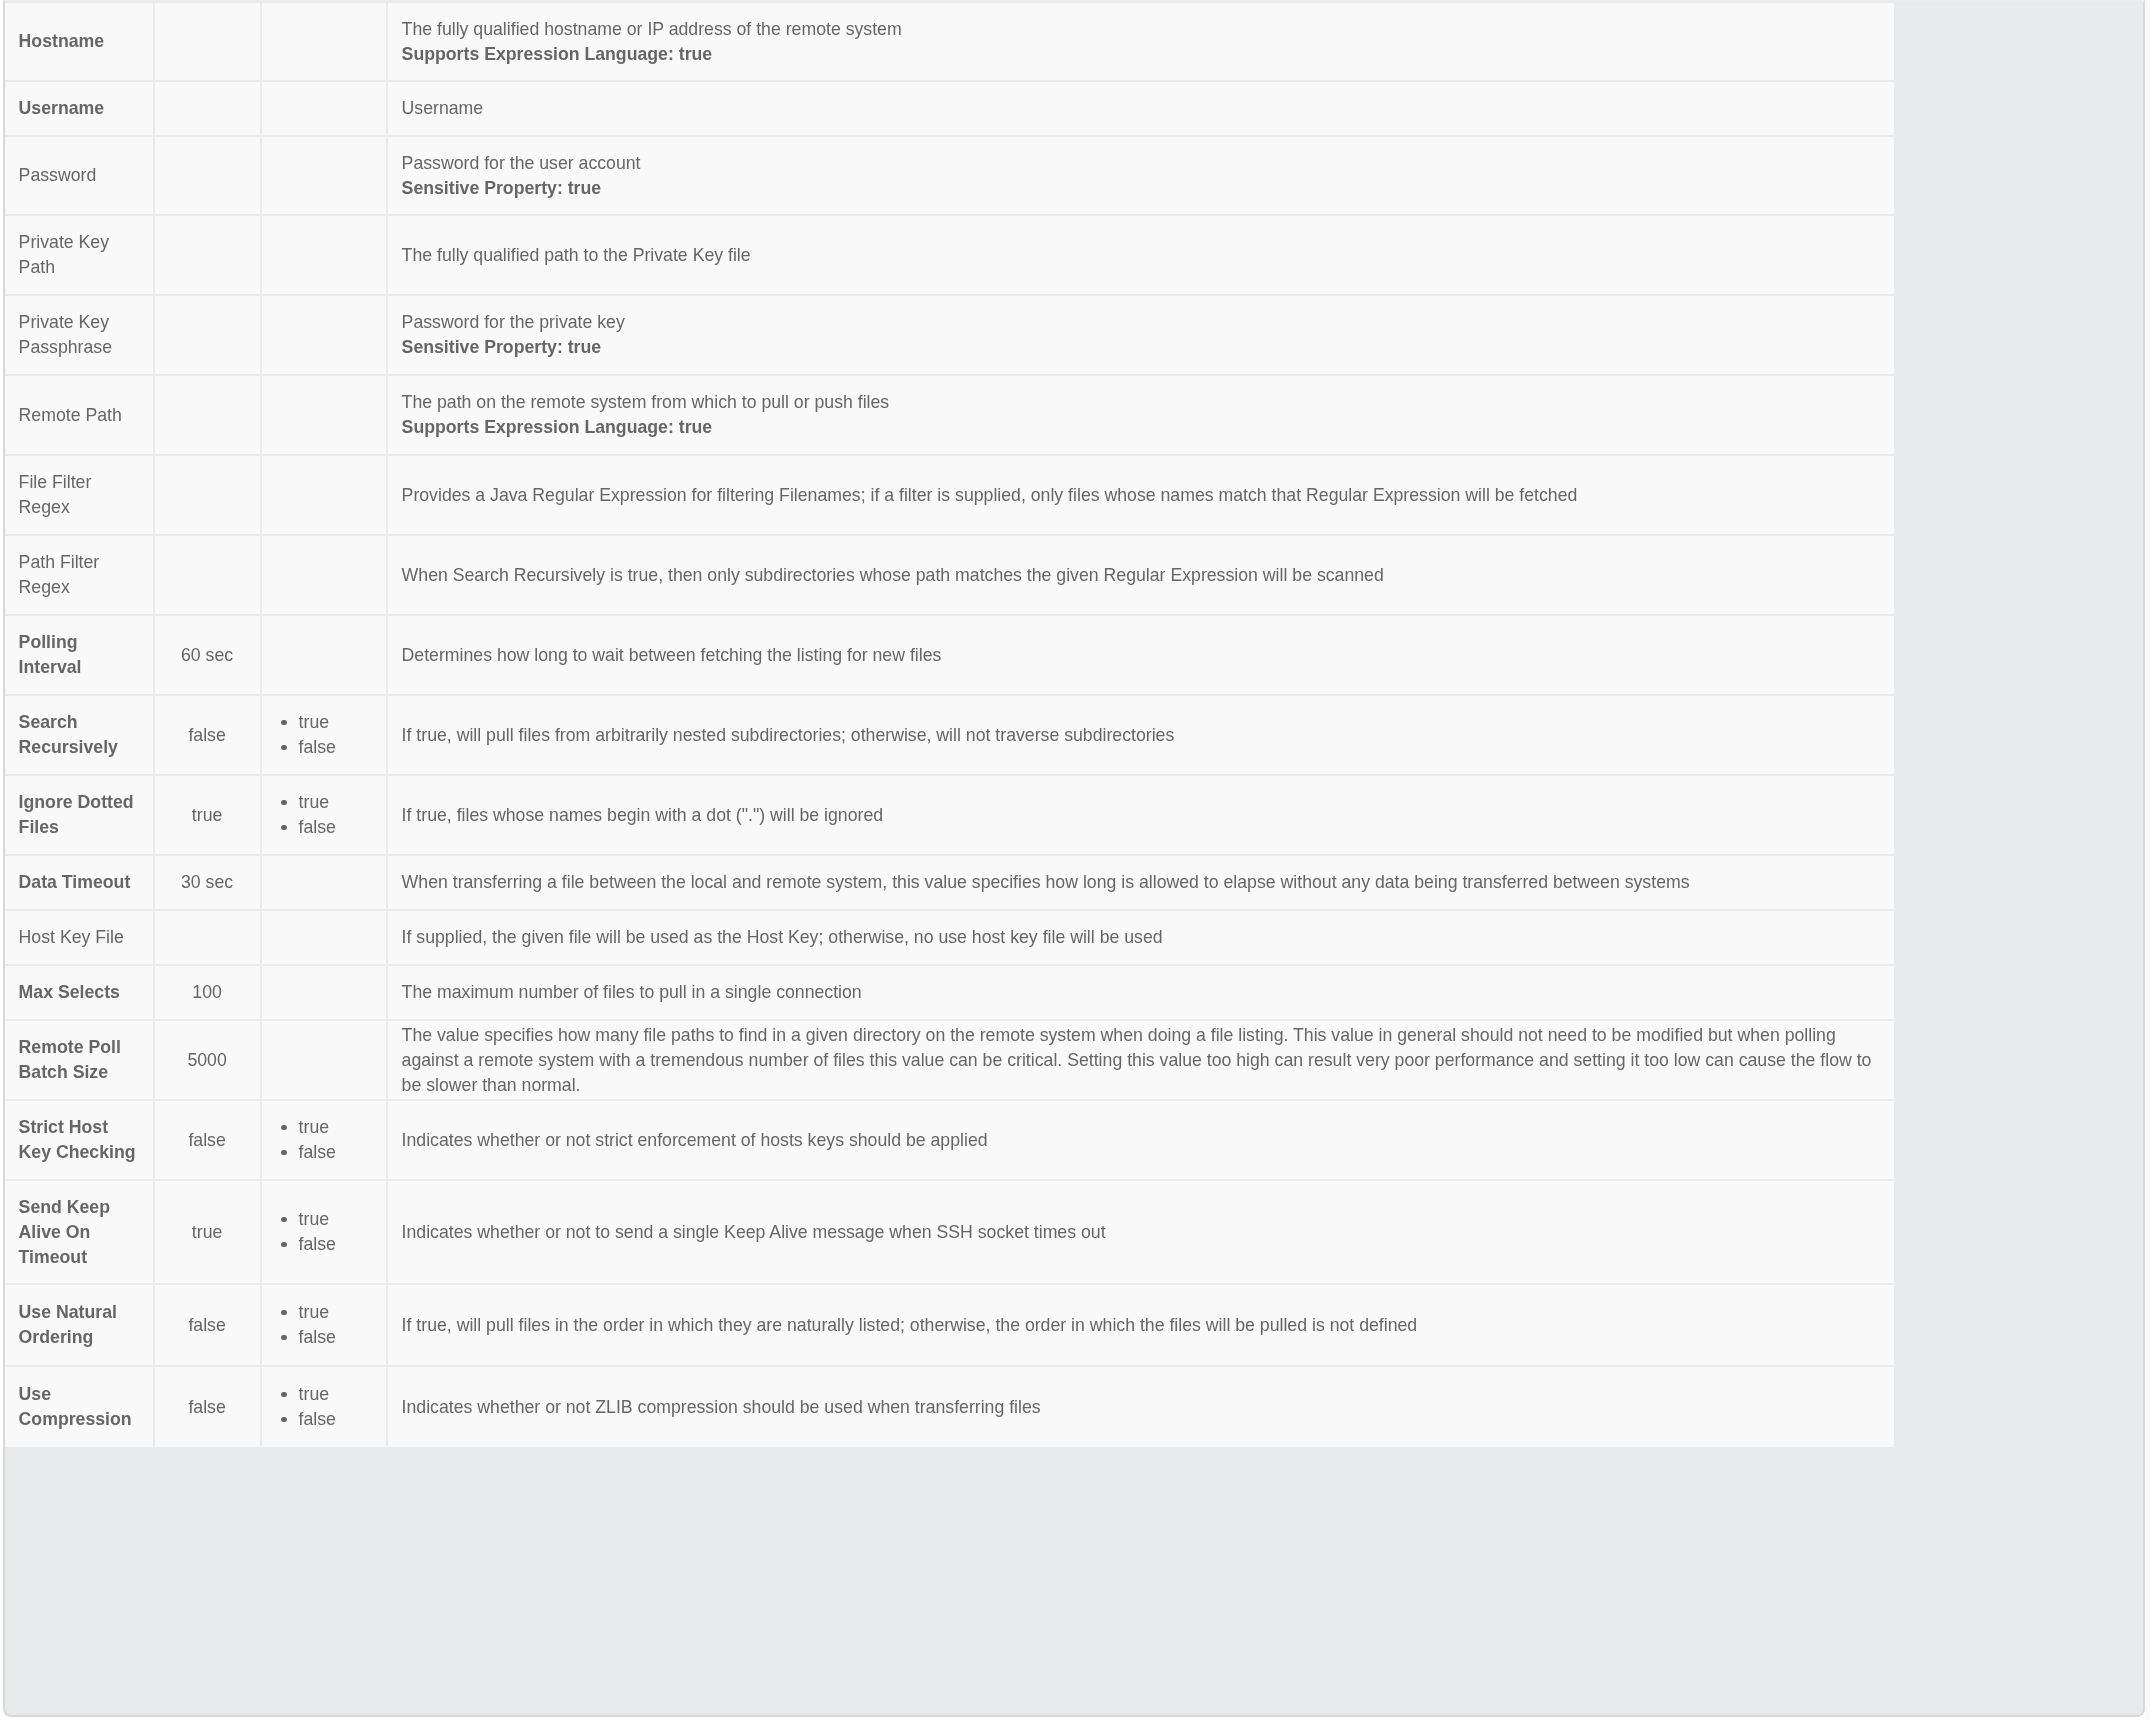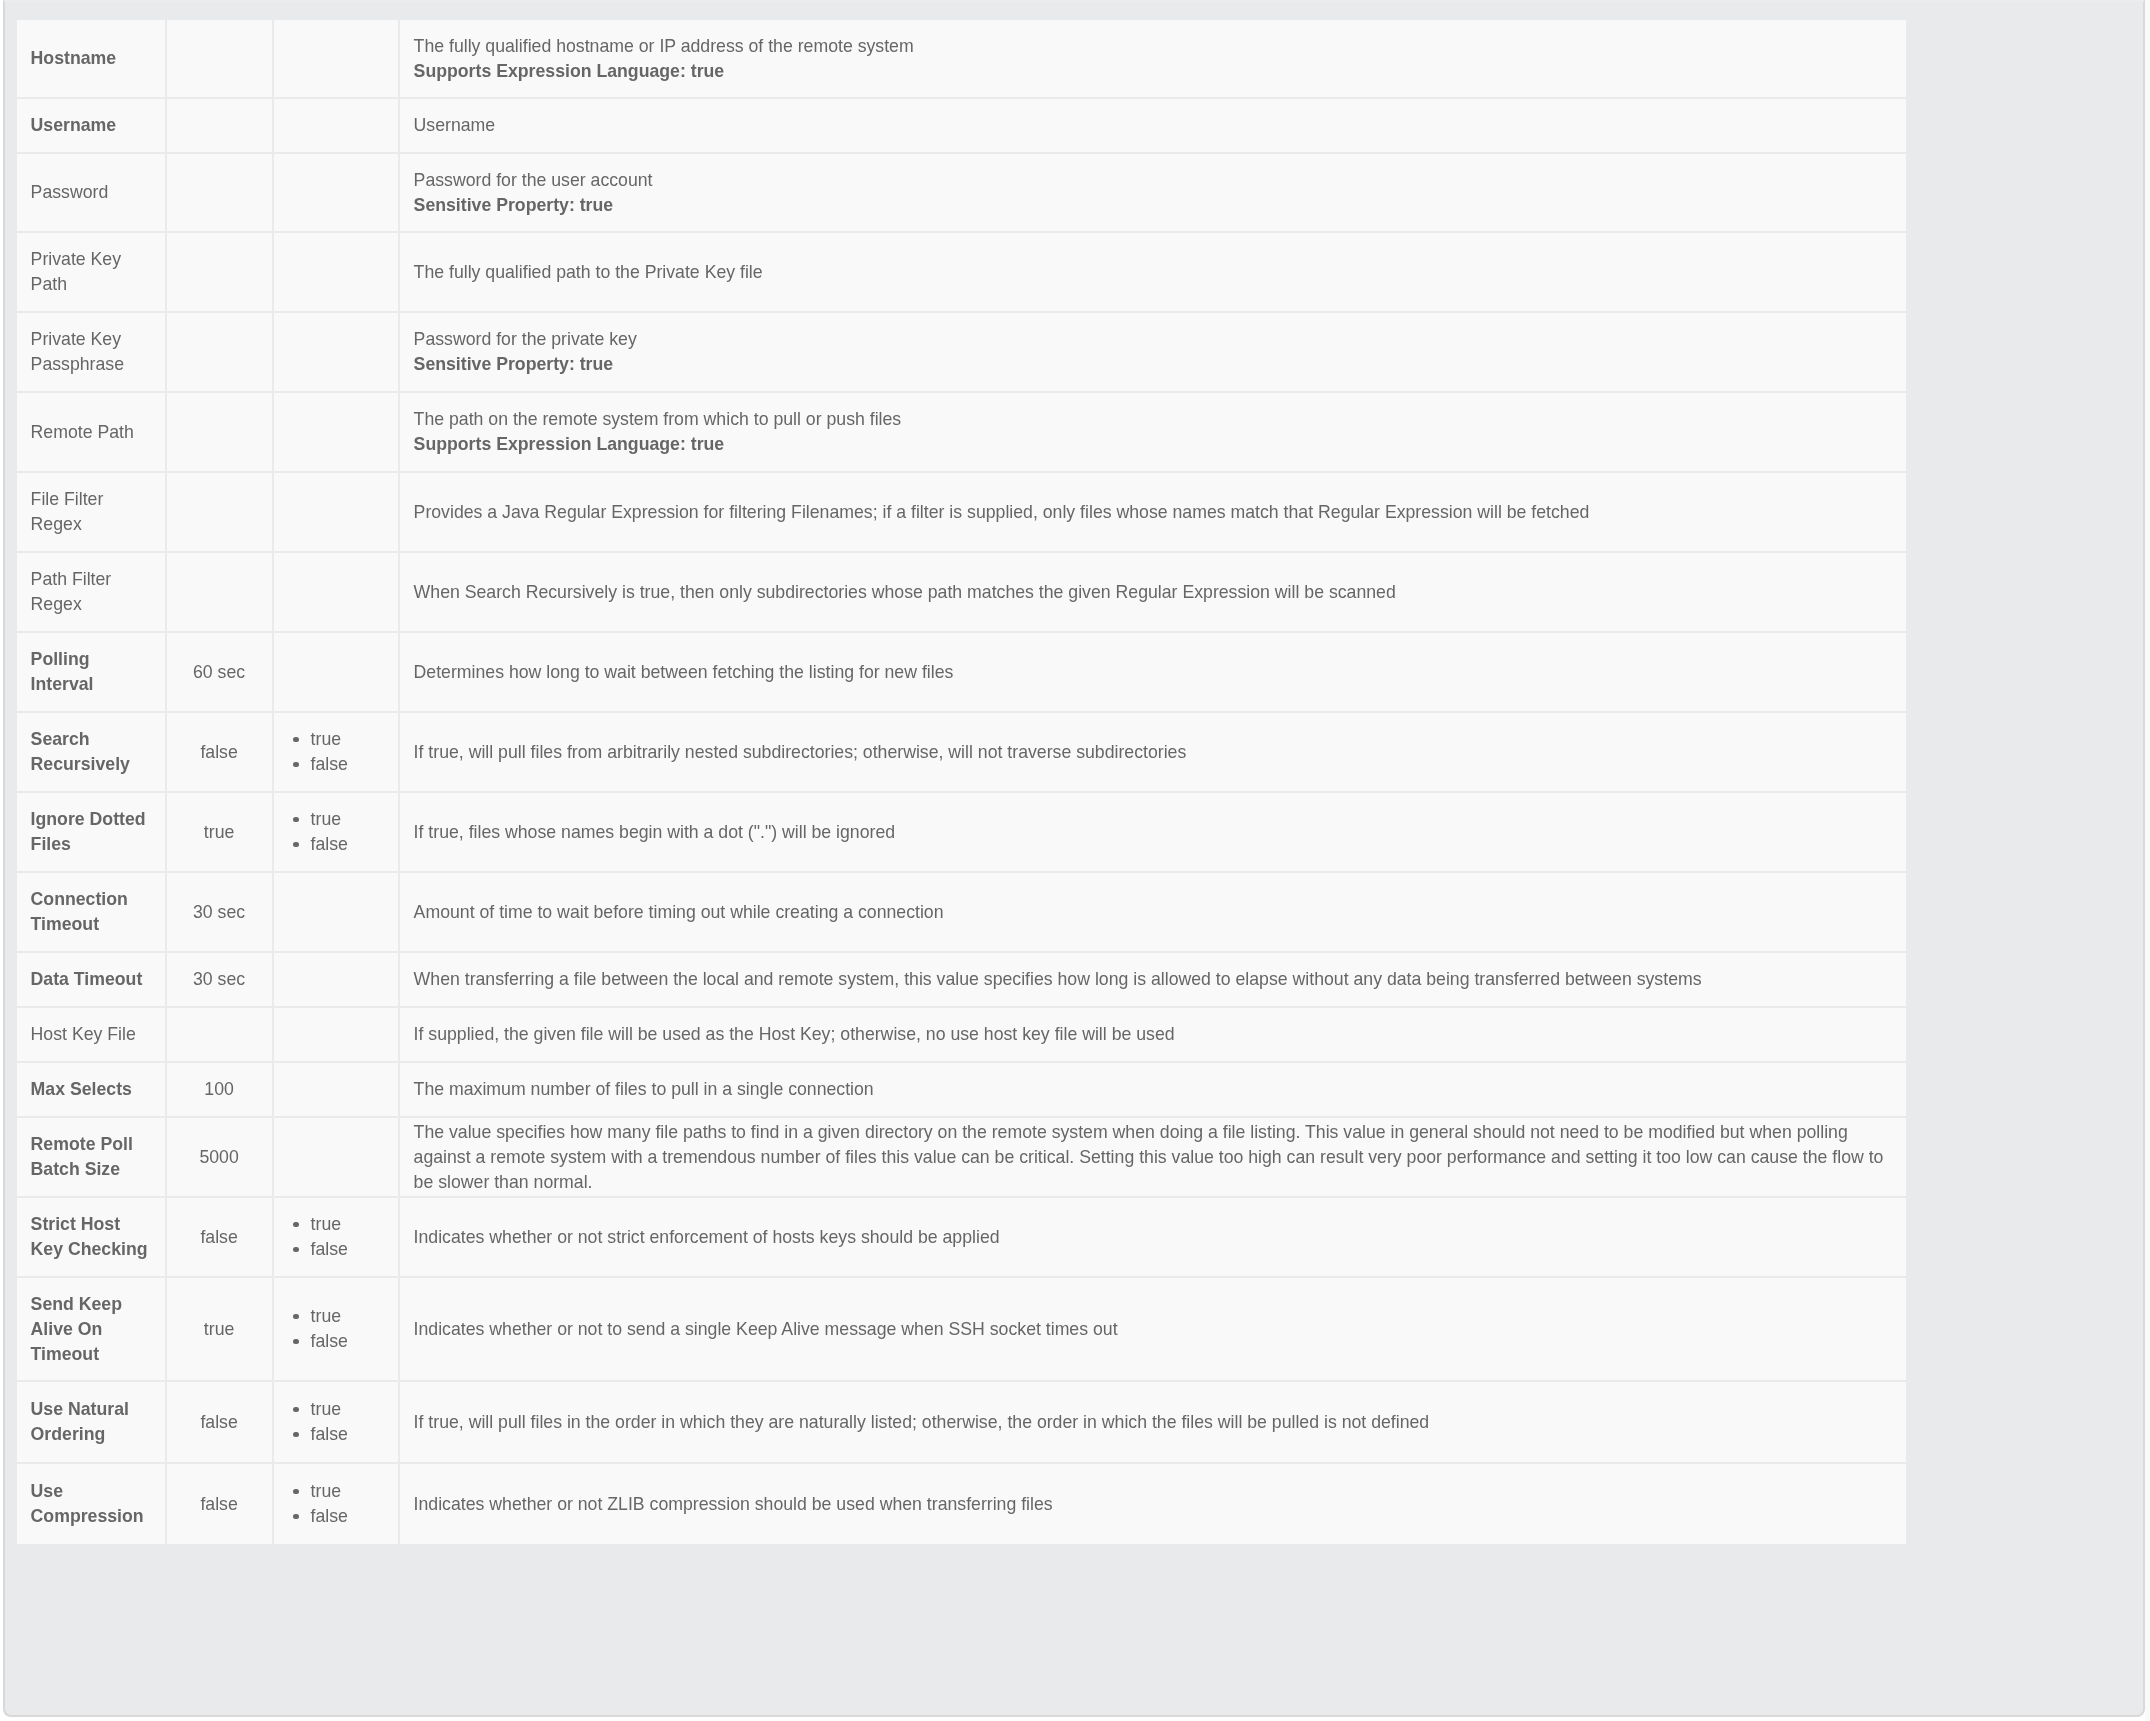--- a/index.html
+++ b/index.html
@@ -33,26 +33,25 @@
     position: absolute;
     right: 0;
     top: 0;
     width: 6.4px;
     height: 1722px;
     background: #fafafa;
   }
   table.props {
     position: absolute;
     left: 0;
-    top: 18px;
+    top: 1px;
     width: 1889px;
     border-collapse: separate;
     border-spacing: 0;
     table-layout: fixed;
-    margin-left: 12px;
   }
   table.props td {
     background: #f9f9f9;
     border-right: 2.6px solid #e9eaec;
     border-bottom: 2.6px solid #e9eaec;
     font-size: 17.7px;
     line-height: 25px;
     vertical-align: middle;
     box-sizing: border-box;
     padding: 0 14px;
@@ -240,31 +239,20 @@
               <li>false</li>
             </ul>
     </td>
     <td class="desc">
       <span class="main">If true, files whose names begin with a dot (".") will be ignored</span>
       
     </td>
   </tr>
 
 
-  <tr style="height: 80px;">
-    <td class="name required">Connection Timeout</td>
-    <td class="default">30 sec</td>
-    <td class="allowed">
-      <ul class="allowed-list"></ul>
-    </td>
-    <td class="desc">
-      <span class="main">Amount of time to wait before timing out while creating a connection</span>
-      
-    </td>
-  </tr>
 
   <tr style="height: 55px; padding-left: 16px;">
     <td class="name required">Data Timeout</td>
     <td class="default">30 sec</td>
     <td class="allowed">
       <ul class="allowed-list"></ul>
     </td>
     <td class="desc">
       <span class="main">When transferring a file between the local and remote system, this value specifies how long is allowed to elapse without any data being transferred between systems</span>
       

